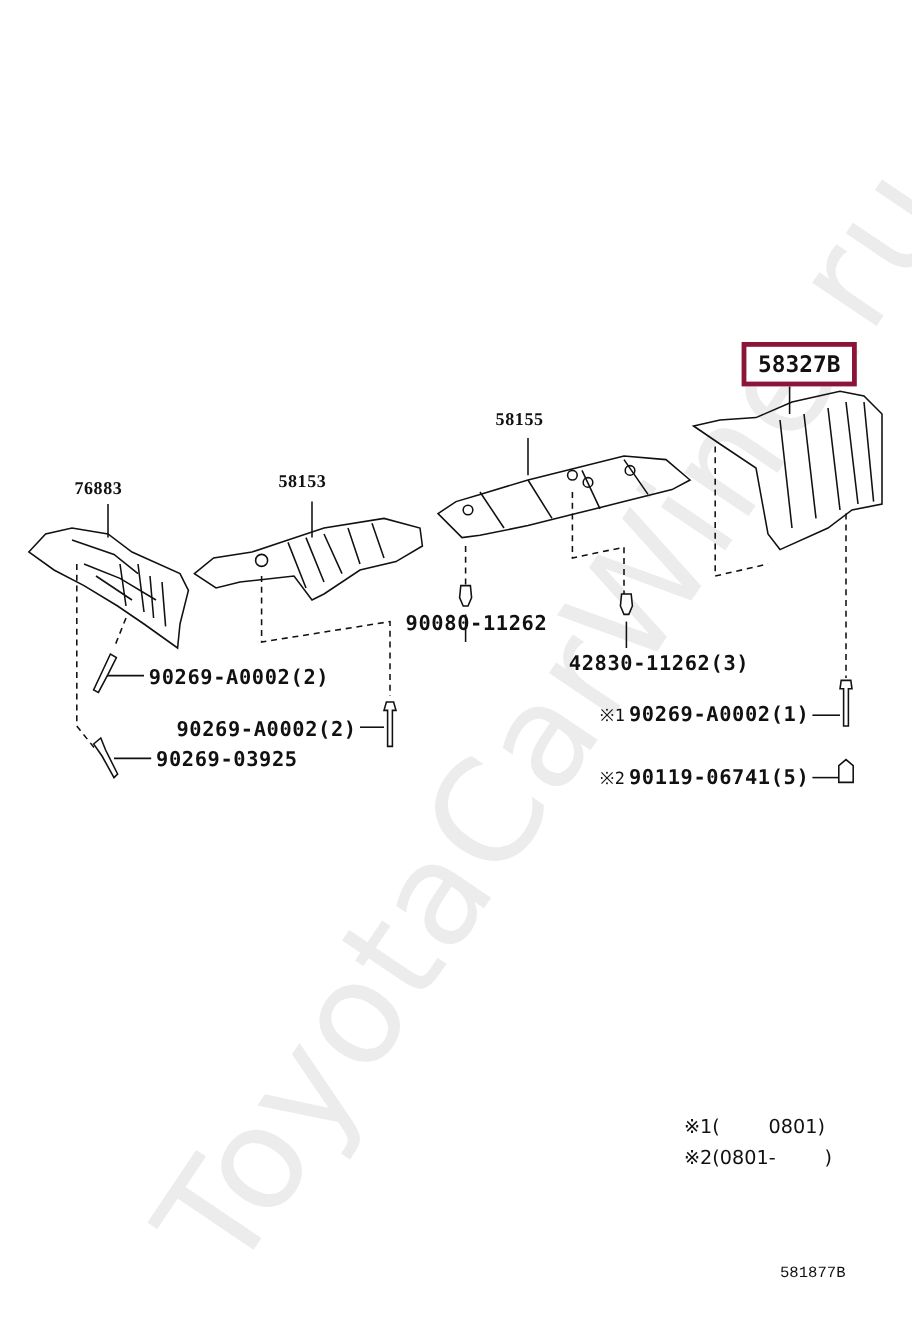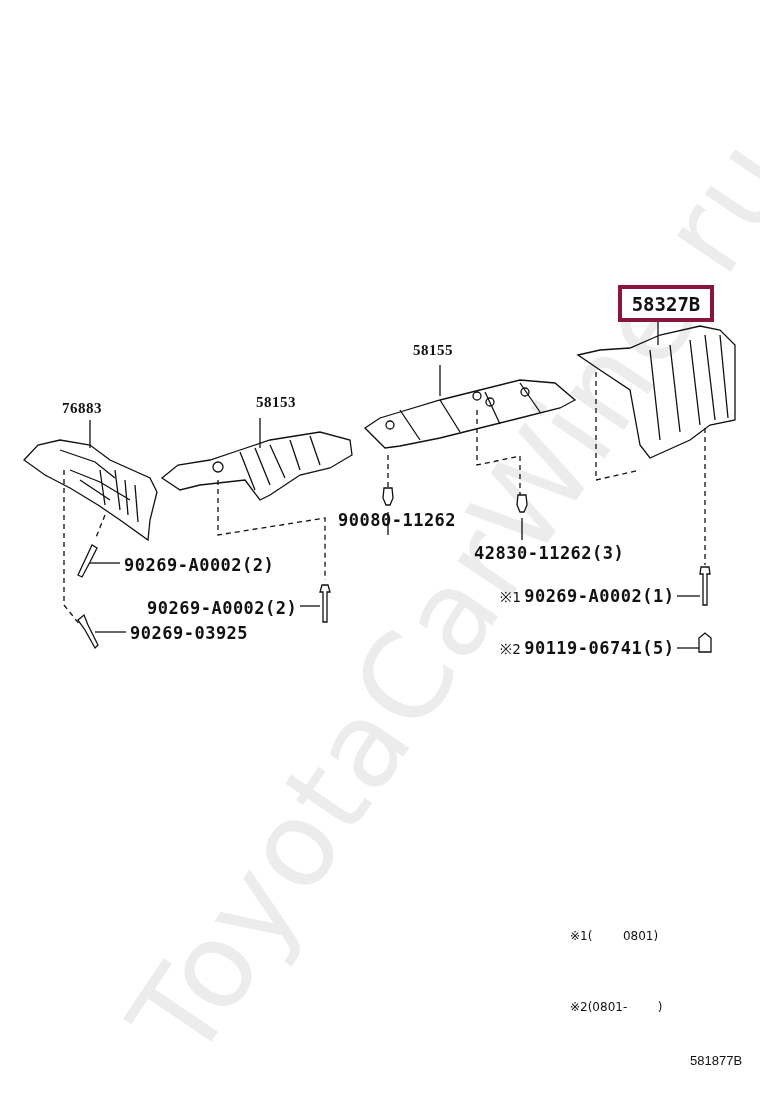--- a/index.html
+++ b/index.html
@@ -3,22 +3,22 @@
 <meta charset="utf-8">
 <style>
   html,body{margin:0;padding:0;background:#fff;}
   body{width:760px;height:1112px;position:relative;overflow:hidden;font-family:"DejaVu Sans Mono","Liberation Mono",monospace;color:#111;}
   .wm{position:absolute;left:-60px;top:560px;width:1000px;transform:rotate(-56deg);transform-origin:center;font-family:"DejaVu Sans","Liberation Sans",sans-serif;font-size:118px;color:#ececec;white-space:nowrap;letter-spacing:2px;z-index:0;pointer-events:none;}
   svg.diagram{position:absolute;left:0;top:0;z-index:1;}
   .lbl{position:absolute;z-index:2;font-weight:bold;font-size:17px;letter-spacing:0.5px;white-space:nowrap;}
   .big{font-size:15px;font-family:Liberation Serif, serif;}
   .hl{position:absolute;left:618px;top:285px;width:88px;height:29px;border:4px solid #8b1538;background:#fff;z-index:2;display:flex;align-items:center;justify-content:center;font-weight:bold;font-size:19px;}
   .mark{font-weight:normal;font-size:14px;margin-right:3px;}
-  .note{position:absolute;z-index:2;font-family:"DejaVu Sans","Liberation Sans",sans-serif;font-size:12px;white-space:pre;}
-  .code{position:absolute;z-index:2;font-family:Liberation Sans, sans-serif;font-size:13px;margin-left:40px;}
+  .note{position:absolute;z-index:2;font-family:"DejaVu Sans","Liberation Sans",sans-serif;font-size:16px;white-space:pre;}
+  .code{position:absolute;z-index:2;font-family:Liberation Mono, monospace;font-size:13px;}
 </style>
 </head>
 <body>
 
 <div class="wm">ToyotaCarWine.ru</div>
 
 <svg class="diagram" width="760" height="1112" viewBox="0 0 760 1112" fill="none" stroke="#111" stroke-width="1.3">
 
   <g>
     <path d="M24 460 L38 445 L60 440 L90 445 L110 460 L150 478 L157 492 L150 520 L148 540 L120 520 L98 505 L70 488 L45 475 Z"></path>
@@ -74,29 +74,29 @@
     <path d="M322 585 L328 585 L330 592 L327 592 L327 622 L323 622 L323 592 L320 592 Z"></path>
     <path d="M78 620 L84 615 L88 625 L98 645 L95 648 L85 630 Z"></path>
     <path d="M384 488 L392 488 L393 498 L390 505 L386 505 L383 498 Z"></path>
     <path d="M518 495 L526 495 L527 505 L524 512 L520 512 L517 505 Z"></path>
     <path d="M701 567 L709 567 L710 574 L707 574 L707 605 L703 605 L703 574 L700 574 Z"></path>
     <path d="M699 638 L705 633 L711 638 L711 652 L699 652 Z"></path>
   </g>
 </svg>
 
 <div class="lbl big" style="left:62px;top:400px;">76883</div>
-<div class="lbl big" style="left:232px;top:394px;margin-left:24px;">58153</div>
+<div class="lbl big" style="left:232px;top:394px;">58153</div>
 <div class="lbl big" style="left:413px;top:342px;">58155</div>
 <div class="hl">
     <span>58327B</span>
   </div>
 
 <div class="lbl" style="left:124px;top:555px;">90269-A0002(2)</div>
 <div class="lbl" style="left:147px;top:598px;">90269-A0002(2)</div>
 <div class="lbl" style="left:130px;top:623px;">90269-03925</div>
 <div class="lbl" style="left:338px;top:510px;">90080-11262</div>
 <div class="lbl" style="left:474px;top:543px;">42830-11262(3)</div>
 <div class="lbl" style="left:500px;top:586px;"><span class="mark">※1</span><span>90269-A0002(1)</span></div>
 <div class="lbl" style="left:500px;top:638px;"><span class="mark">※2</span><span>90119-06741(5)</span></div>
 
 <div class="note" style="left:570px;top:929px;">※1(        0801)</div>
-<div class="note" style="left:570px;top:1000px;text-align:right;">※2(0801-        )</div>
+<div class="note" style="left:570px;top:955px;text-align:right;">※2(0801-        )</div>
 <div class="code" style="left:650px;top:1053px;">581877B</div>
 
 </body></html>

